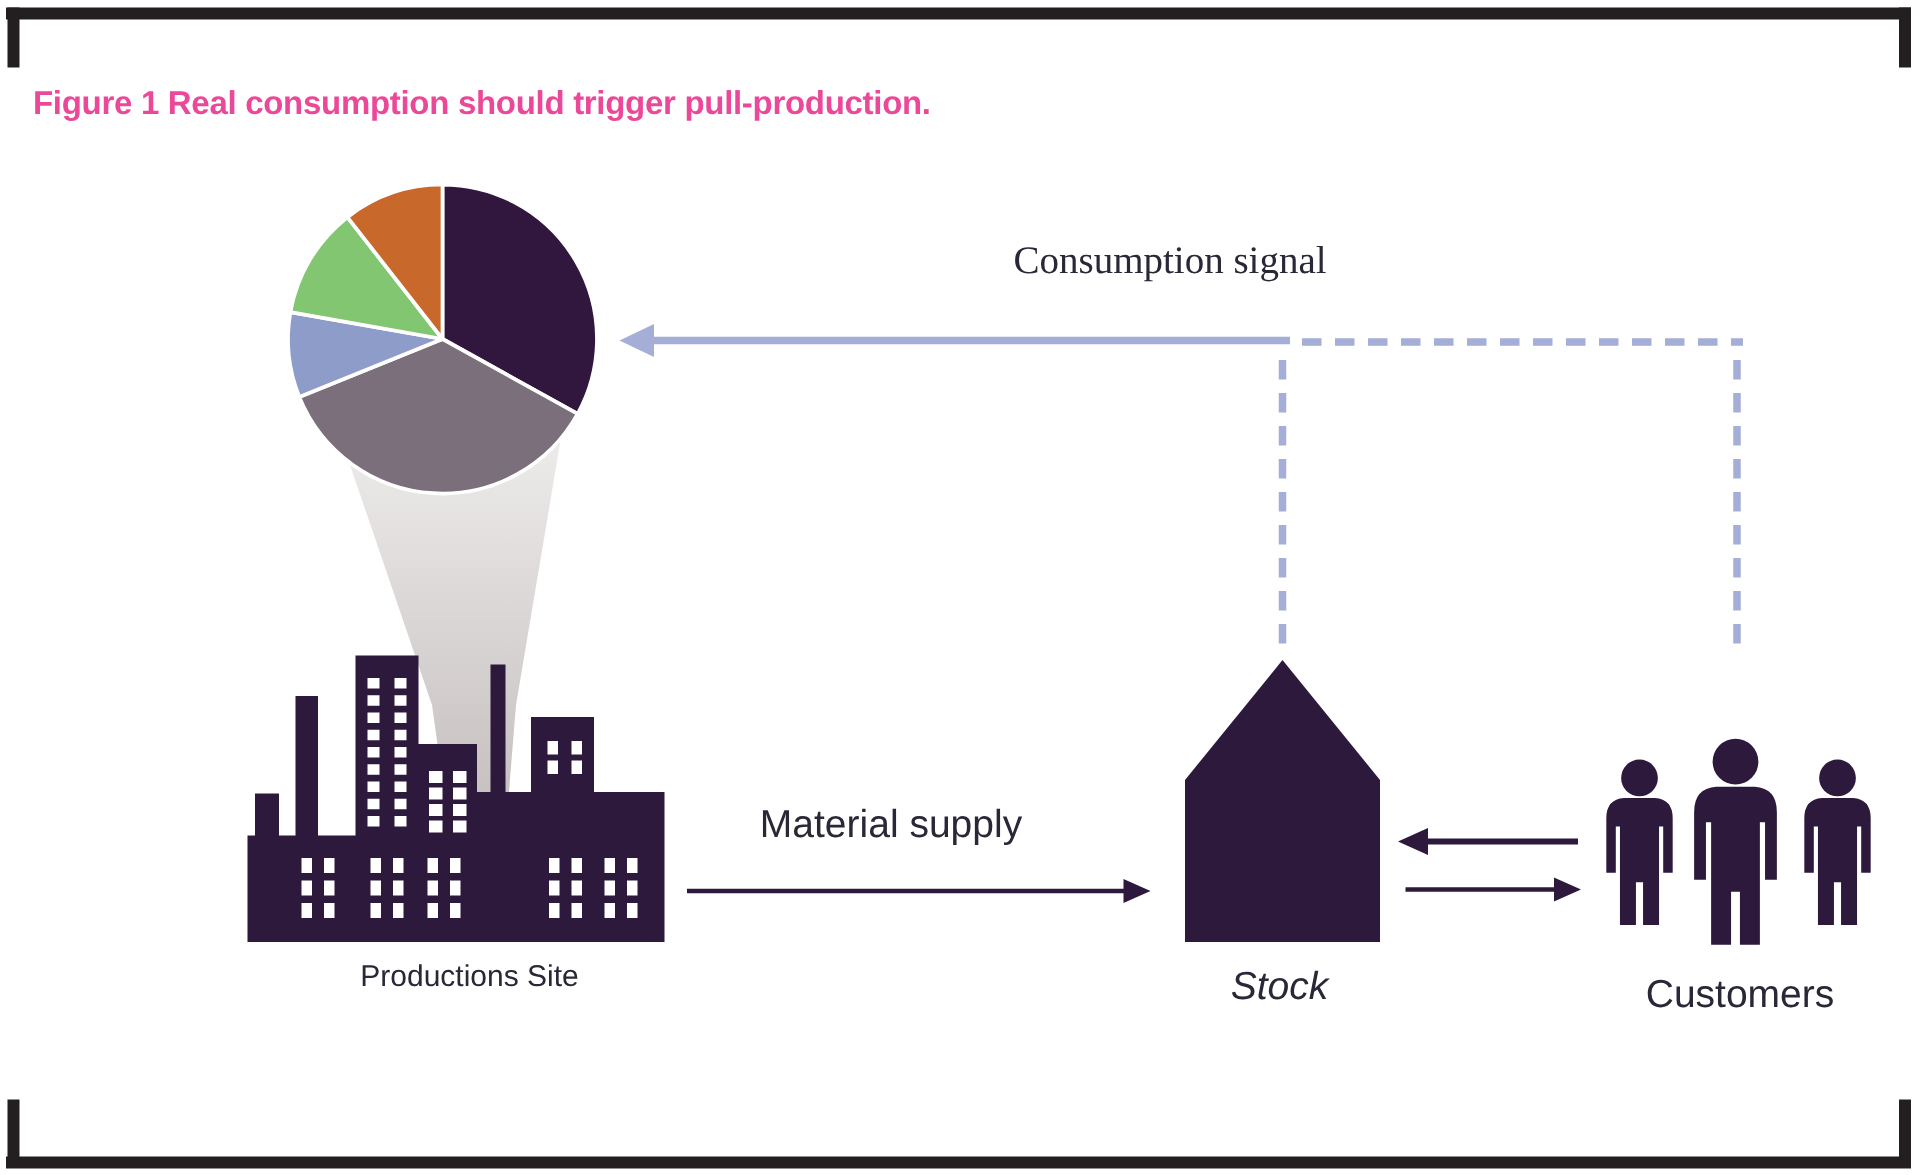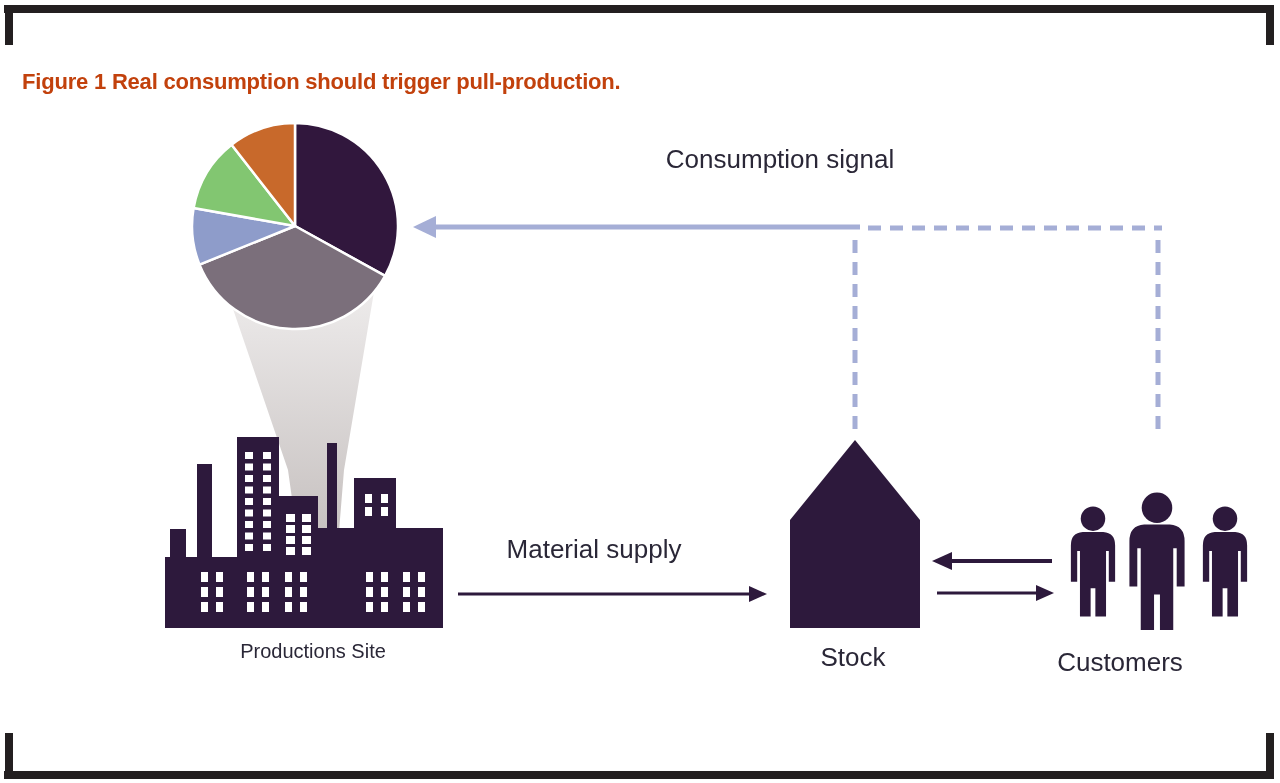--- a/index.html
+++ b/index.html
@@ -3,29 +3,29 @@
 <meta charset="utf-8">
 <style>
   html,body{margin:0;padding:0;background:#ffffff;}
   body{
     width:1280px;height:783px;position:relative;overflow:hidden;
     font-family:"Liberation Sans", sans-serif;
   }
   #stage{position:absolute;left:0;top:0;width:1280px;height:783px;}
   .label{position:absolute;white-space:nowrap;}
   .figure-title{
-    left:22px;top:69px;font-size:22px;font-weight:bold;color:#c2410c;
+    left:22px;top:56px;font-size:22px;font-weight:bold;color:#ec4899;
     letter-spacing:-0.2px;
   }
   .node-label{font-size:26px;color:#2a2737;transform:translateX(-50%);}
-  .lbl-consumption{left:780px;top:144px;}
+  .lbl-consumption{left:780px;top:159px;font-family:Liberation Serif, serif;}
   .lbl-material{left:594px;top:534px;text-align:center;}
   .lbl-production{left:313px;top:640px;font-size:20px;}
-  .lbl-stock{left:853px;top:642px;}
-  .lbl-customers{left:1120px;top:647px;}
+  .lbl-stock{left:853px;top:642px;font-style:italic;}
+  .lbl-customers{left:1160px;top:647px;}
 </style>
 </head>
 <body>
 
 <svg id="stage" viewBox="0 0 1280 783">
   <defs>
     <linearGradient id="beamGrad" x1="0" y1="0" x2="0" y2="1">
       <stop offset="0" stop-color="#f1efef"></stop>
       <stop offset="1" stop-color="#c3bdbc"></stop>
     </linearGradient>

